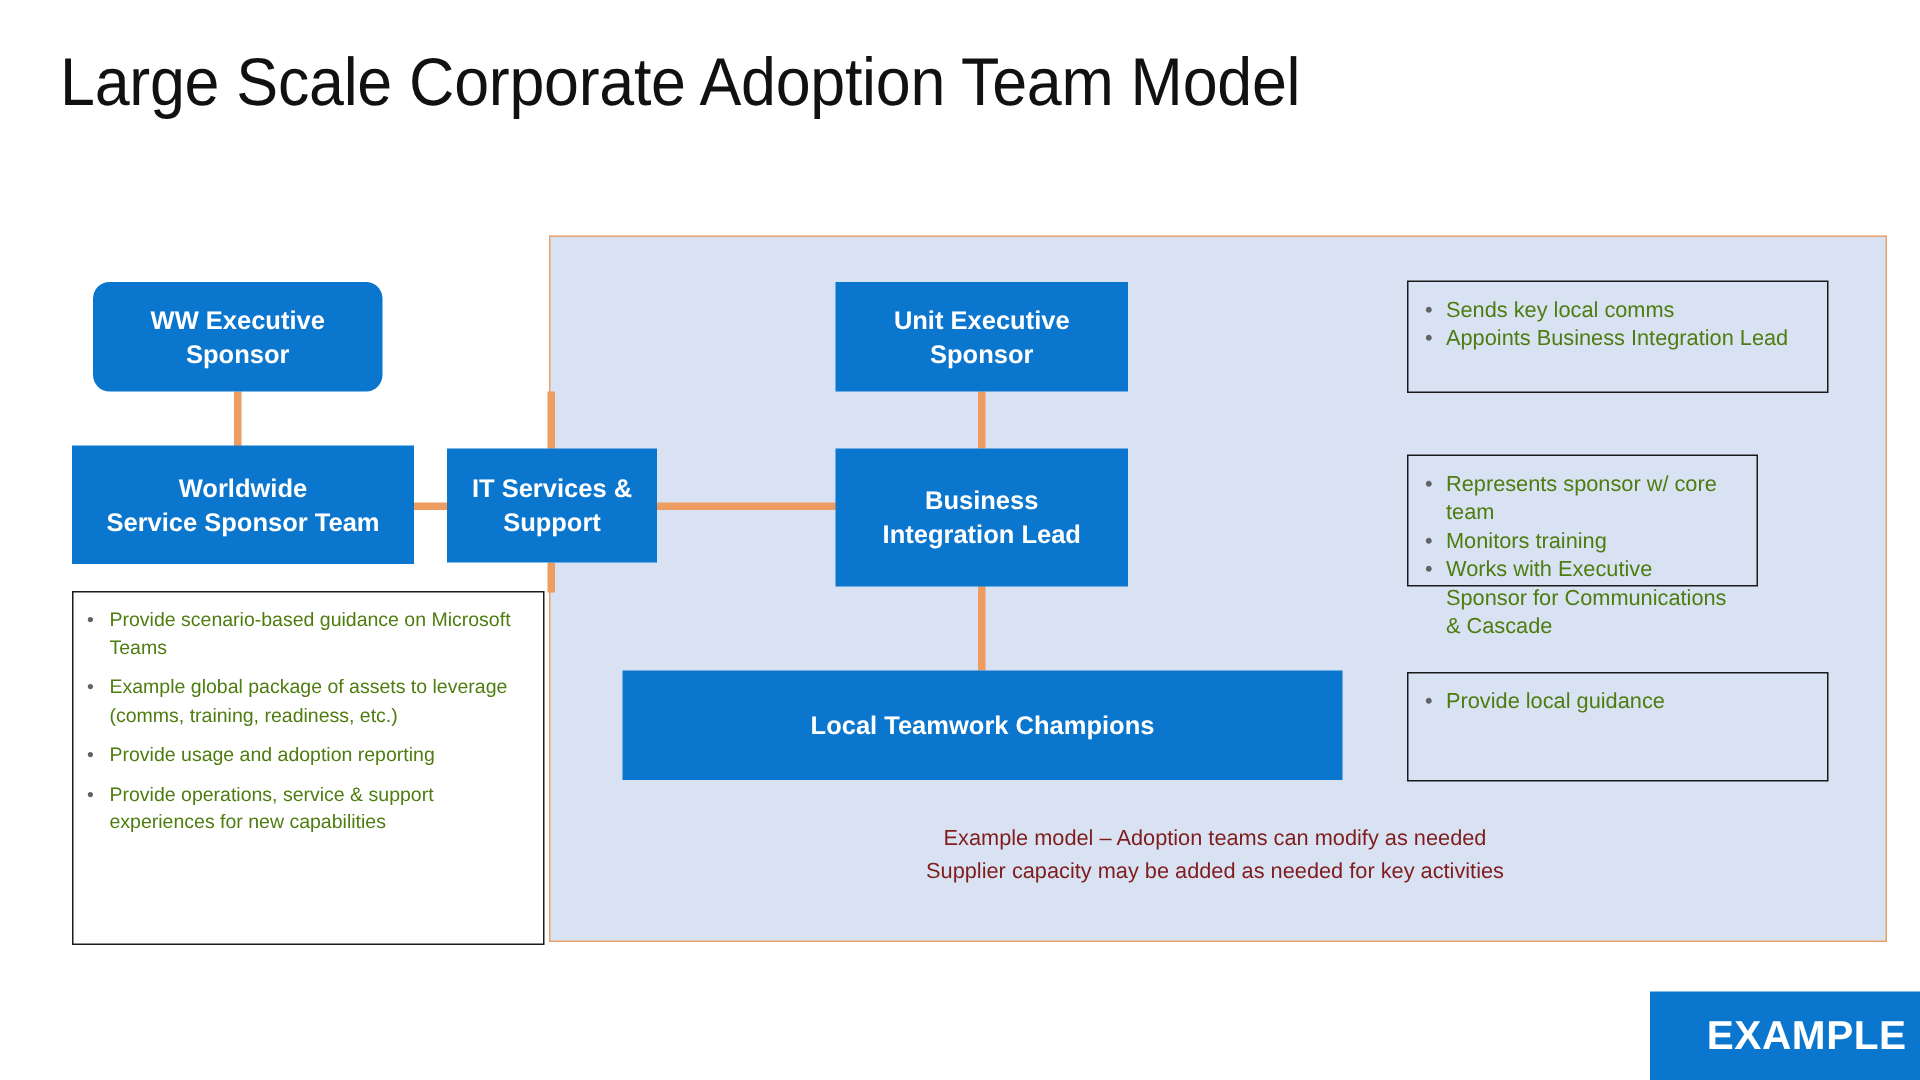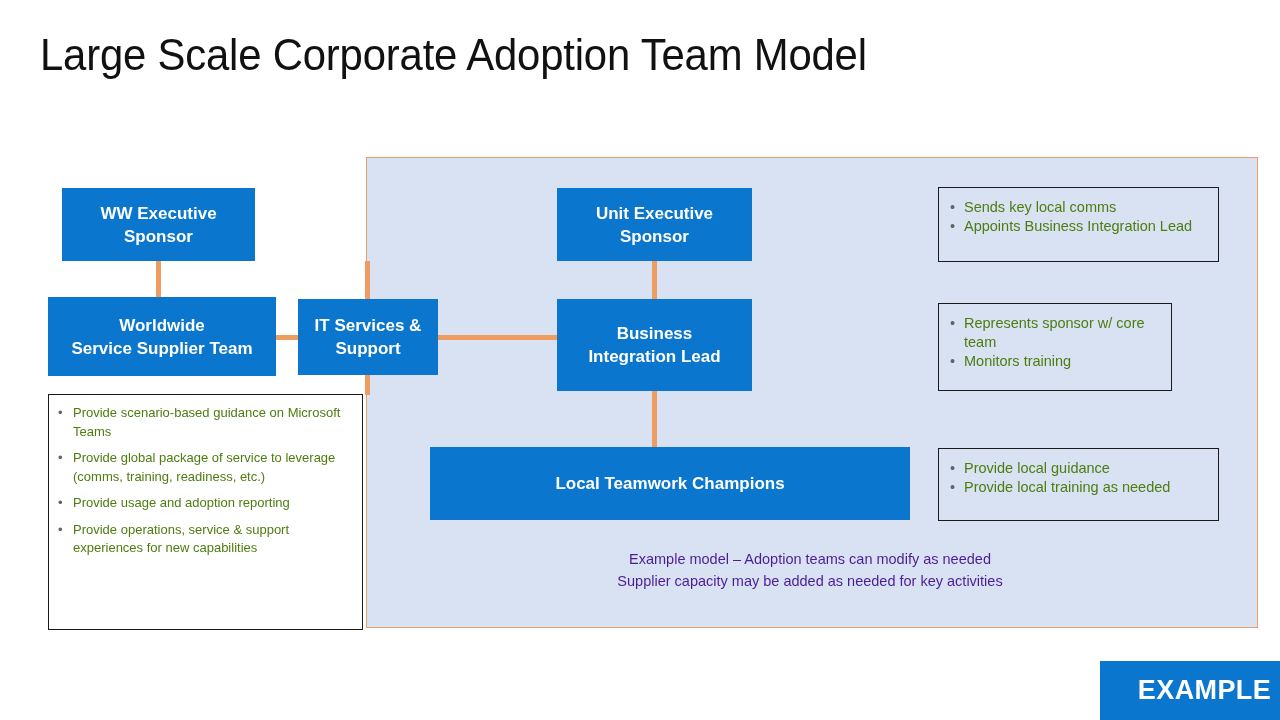--- a/index.html
+++ b/index.html
@@ -60,26 +60,26 @@
     line-height: 23px;
     display: flex;
     align-items: center;
     justify-content: center;
     text-align: center;
     box-sizing: border-box;
     padding: 2px 6px;
   }
   .role-box span { display: block; }
 
-  #box-ww-exec-sponsor      { left: 62px;  top: 188px; width: 193px; height: 73px; }
+  #box-ww-exec-sponsor      { left: 62px;  top: 188px; width: 193px; height: 73px; border-radius: 11px; }
   #box-worldwide-team       { left: 48px;  top: 297px; width: 228px; height: 79px; }
   #box-it-services          { left: 298px; top: 299px; width: 140px; height: 76px; }
   #box-unit-exec-sponsor    { left: 557px; top: 188px; width: 195px; height: 73px; }
   #box-business-integration { left: 557px; top: 299px; width: 195px; height: 92px; }
-  #box-local-champions      { left: 415px; top: 447px; width: 480px; height: 73px; margin-left: 15px; }
+  #box-local-champions      { left: 415px; top: 447px; width: 480px; height: 73px; }
 
   
   .note-box {
     position: absolute;
     border: 1.5px solid #1a1a1a;
     box-sizing: border-box;
     padding: 10px 12px 10px 10px;
     color: #4d7c0f;
     font-size: 14.5px;
     line-height: 19px;
@@ -125,21 +125,21 @@
   }
   #note-worldwide-team li:last-child { margin-bottom: 0; }
 
   
   #panel-footnote {
     position: absolute;
     left: 415px;
     top: 548px;
     width: 790px;
     text-align: center;
-    color: #4c1d95;
+    color: #7f1d1d;
     font-size: 14.5px;
     line-height: 22px;
   }
   #panel-footnote .fn-line { display: block; }
 
   
   #example-badge {
     position: absolute;
     left: 1100px;
     top: 661px;
@@ -179,21 +179,21 @@
 <div class="role-box" id="box-ww-exec-sponsor">
   <div>
     <span>WW Executive</span>
     <span>Sponsor</span>
   </div>
 </div>
 
 <div class="role-box" id="box-worldwide-team">
   <div>
     <span>Worldwide</span>
-    <span>Service Supplier Team</span>
+    <span>Service Sponsor Team</span>
   </div>
 </div>
 
 <div class="role-box" id="box-it-services">
   <div>
     <span>IT Services &amp;</span>
     <span>Support</span>
   </div>
 </div>
 
@@ -221,34 +221,34 @@
   <ul>
       <li>Sends key local comms</li>
       <li>Appoints Business Integration Lead</li>
     </ul>
 </div>
 
 <div class="note-box" id="note-integration-lead">
   <ul>
       <li>Represents sponsor w/ core team</li>
       <li>Monitors training</li>
+      <li>Works with Executive Sponsor for Communications &amp; Cascade</li>
     </ul>
 </div>
 
 <div class="note-box" id="note-local-champions">
   <ul>
       <li>Provide local guidance</li>
-      <li>Provide local training as needed</li>
     </ul>
 </div>
 
 <div class="note-box" id="note-worldwide-team">
   <ul>
       <li>Provide scenario-based guidance on Microsoft Teams</li>
-      <li>Provide global package of service to leverage (comms, training, readiness, etc.)</li>
+      <li>Example global package of assets to leverage (comms, training, readiness, etc.)</li>
       <li>Provide usage and adoption reporting</li>
       <li>Provide operations, service &amp; support experiences for new capabilities</li>
     </ul>
 </div>
 
 <div id="panel-footnote">
   <span class="fn-line">Example model – Adoption teams can modify as needed</span>
   <span class="fn-line">Supplier capacity may be added as needed for key activities</span>
 </div>
 

